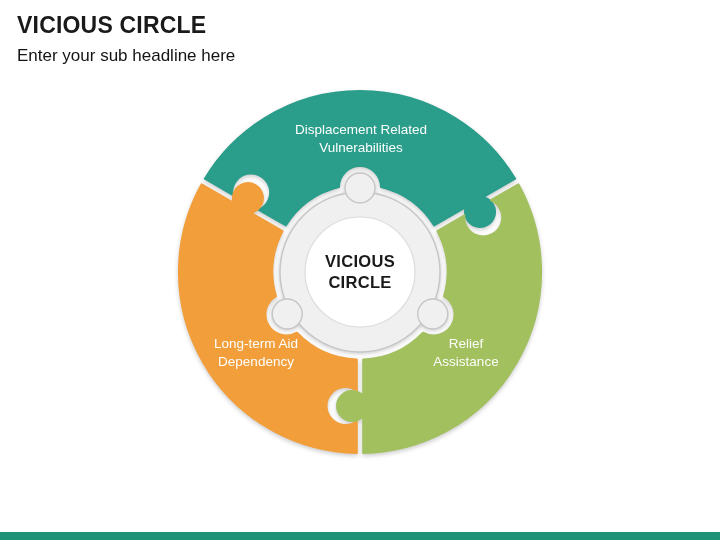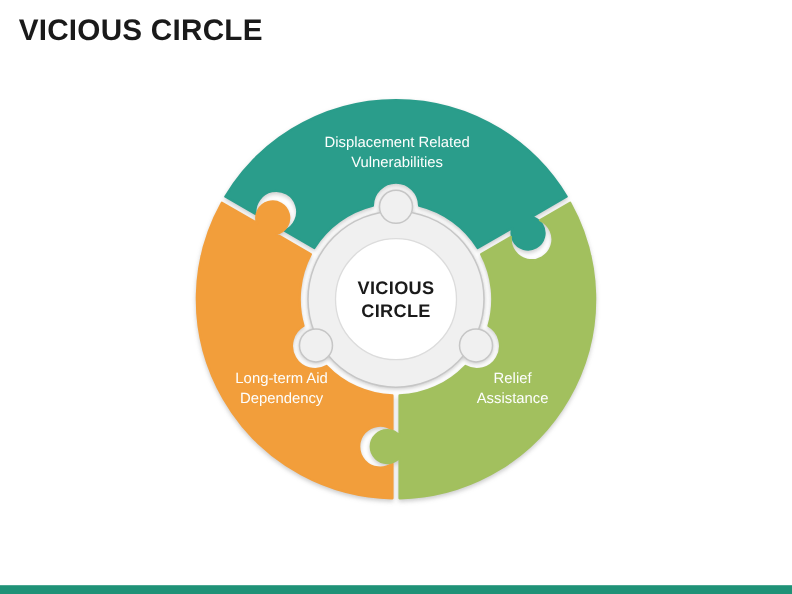--- a/index.html
+++ b/index.html
@@ -6,21 +6,21 @@
   .slide{
     position:relative;
     width:720px;height:540px;
     overflow:hidden;
     font-family:"Liberation Sans",sans-serif;
     background:#fff;
   }
   .header{position:absolute;top:12px;left:17px;z-index:2;}
   .page-title{
     margin:0;
-    font-size:27px;
+    font-size:23px;
     font-weight:700;
     color:#1a1a1a;
     letter-spacing:0.2px;
     font-family:"Liberation Sans",sans-serif;
   }
   .page-subtitle{
     margin:7px 0 0 0;
     font-size:17px;
     font-weight:400;
     color:#141414;
@@ -49,20 +49,21 @@
     position:absolute;left:0;right:0;bottom:0;height:8px;
   }
 </style>
 </head>
 <body>
 
 <div class="slide" style="background: rgb(255, 255, 255);">
 
   <div class="header">
     <h1 class="page-title">VICIOUS CIRCLE</h1>
+    <p class="page-subtitle">Enter your sub headline here</p>
   </div>
 
   <svg class="diagram-svg" viewBox="0 0 720 540">
 
     <g class="pieces">
       <path d="M434.18,225.48 L465.79,207.23 A15 15 0 1 0 483.11,197.23 L515.15,178.73 A181 181 0 0 0 204.85,178.73 L232.30,194.58 A19 19 0 1 1 258.80,209.88 L285.82,225.48 A87.5 87.5 0 0 1 338.98,187.06 A21 21 0 1 1 381.02,187.06 A87.5 87.5 0 0 1 434.18,225.48 Z" fill="#2A9D8B" stroke="#2A9D8B"></path>
       <path d="M282.62,231.02 L251.01,212.77 A15 15 0 1 0 233.69,202.77 L201.65,184.27 A181 181 0 0 0 356.80,453.00 L356.80,421.30 A19 19 0 1 1 356.80,390.70 L356.80,359.50 A87.5 87.5 0 0 1 296.95,332.67 A21 21 0 1 1 275.93,296.27 A87.5 87.5 0 0 1 282.62,231.02 Z" fill="#F29E3B" stroke="#F29E3B"></path>
       <path d="M363.20,359.50 L363.20,396.00 A15 15 0 1 0 363.20,416.00 L363.20,453.00 A181 181 0 0 0 518.35,184.27 L490.90,200.12 A19 19 0 1 1 464.40,215.42 L437.38,231.02 A87.5 87.5 0 0 1 444.07,296.27 A21 21 0 1 1 423.05,332.67 A87.5 87.5 0 0 1 363.20,359.50 Z" fill="#A2C05E" stroke="#A2C05E"></path>
     </g>
 

